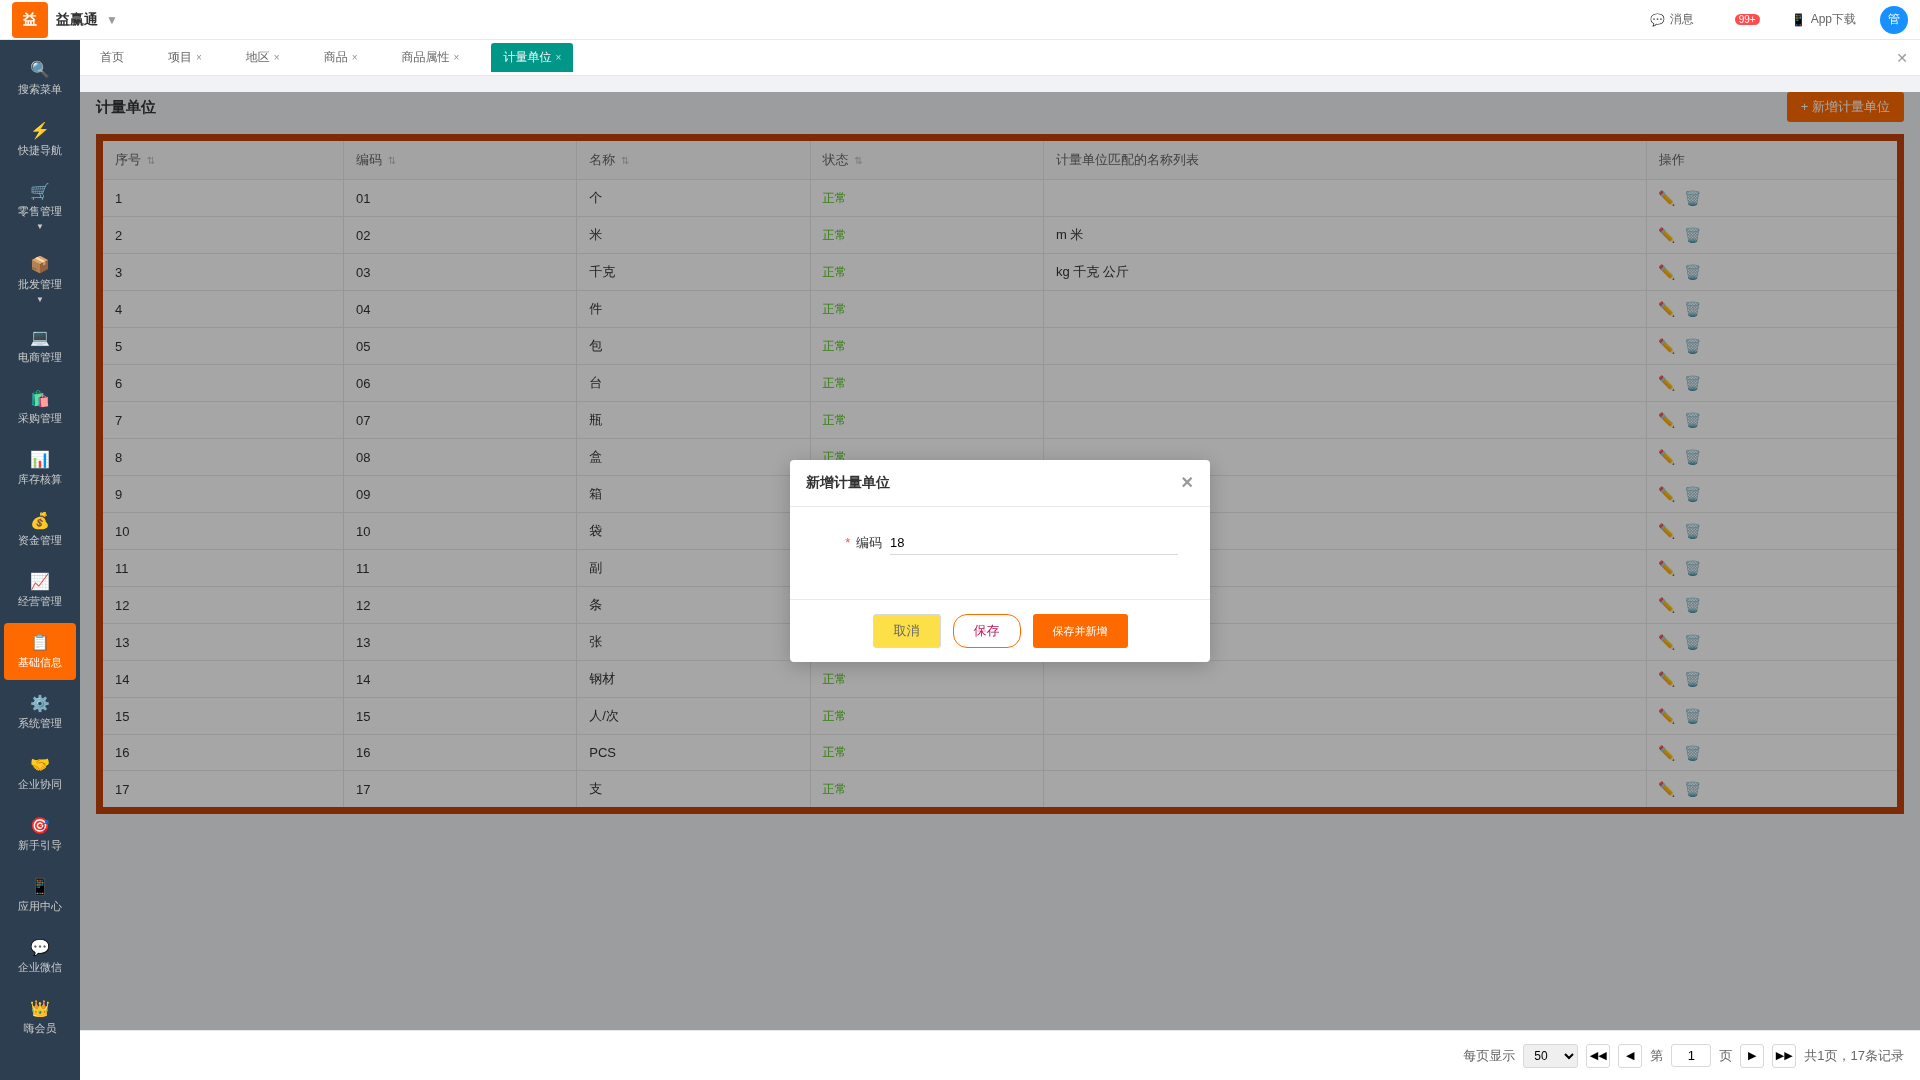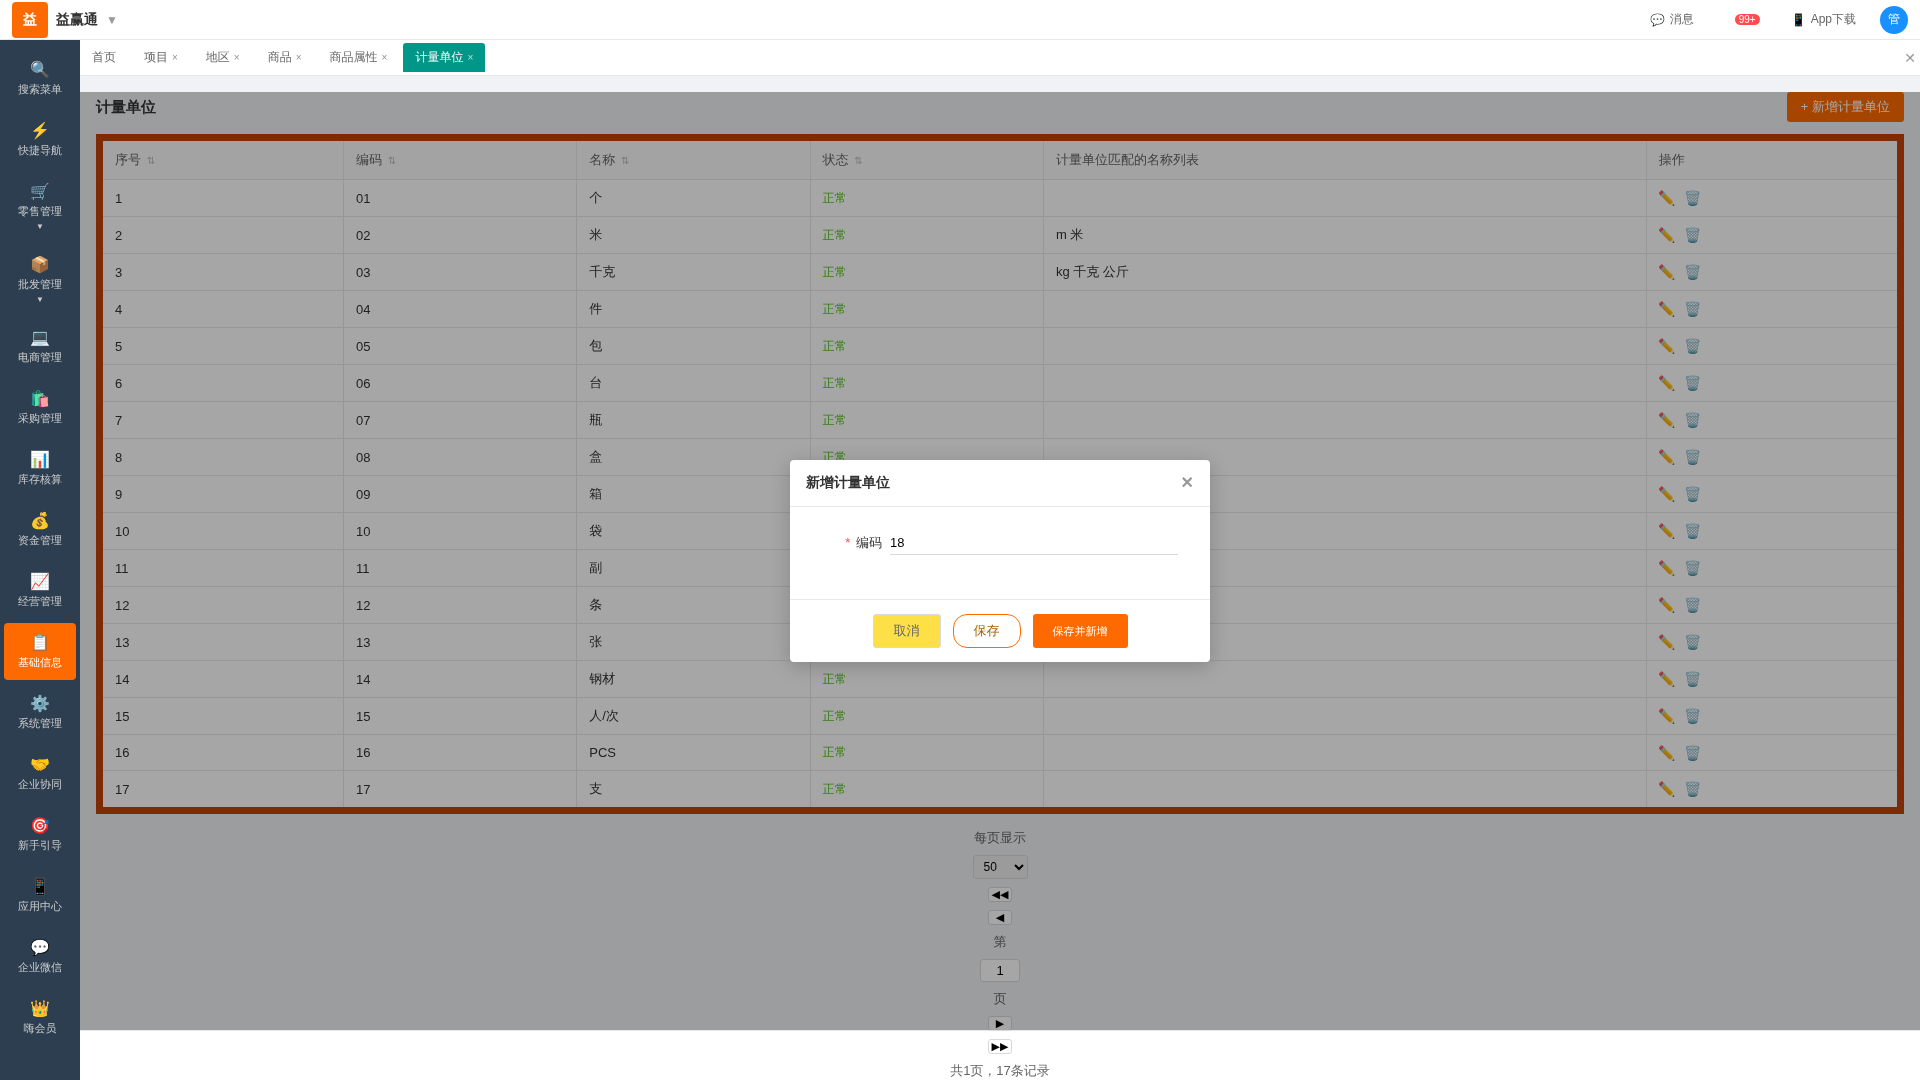--- a/index.html
+++ b/index.html
@@ -115,22 +115,22 @@
       overflow: hidden;
     }
 
     
     .tab-bar {
       height: 36px;
       background: #fff;
       display: flex;
       align-items: center;
       border-bottom: 1px solid #e8e8e8;
-      padding: 0 0;
-      gap: 4px;
+      padding: 0 8px;
+      gap: 20px;
       flex-shrink: 0;
     }
     .tab {
       display: flex;
       align-items: center;
       gap: 4px;
       padding: 6px 12px;
       font-size: 12px;
       cursor: pointer;
       border-radius: 3px 3px 0 0;
@@ -225,21 +225,20 @@
       background: #fff;
       border-top: 1px solid #e8e8e8;
       display: flex;
       align-items: center;
       justify-content: flex-end;
       padding: 0 16px;
       gap: 8px;
       font-size: 13px;
       color: #666;
       flex-shrink: 0;
-      flex-direction: column;
     }
     .page-size-select {
       border: 1px solid #d9d9d9;
       border-radius: 3px;
       padding: 3px 6px;
       font-size: 12px;
     }
     .page-nav-btn {
       width: 24px;
       height: 24px;
@@ -337,21 +336,21 @@
       background: #fde047;
       color: #666;
       border-radius: 3px;
       cursor: pointer;
       font-size: 13px;
     }
     .btn-save {
       padding: 7px 20px;
       border: 1px solid #ff6a00;
       background: #fff;
-      color: #a16207;
+      color: #be185d;
       border-radius: 14px;
       cursor: pointer;
       font-size: 13px;
     }
     .btn-save-new {
       padding: 7px 20px;
       border: none;
       background: #ff6a00;
       color: #fff;
       border-radius: 3px;

